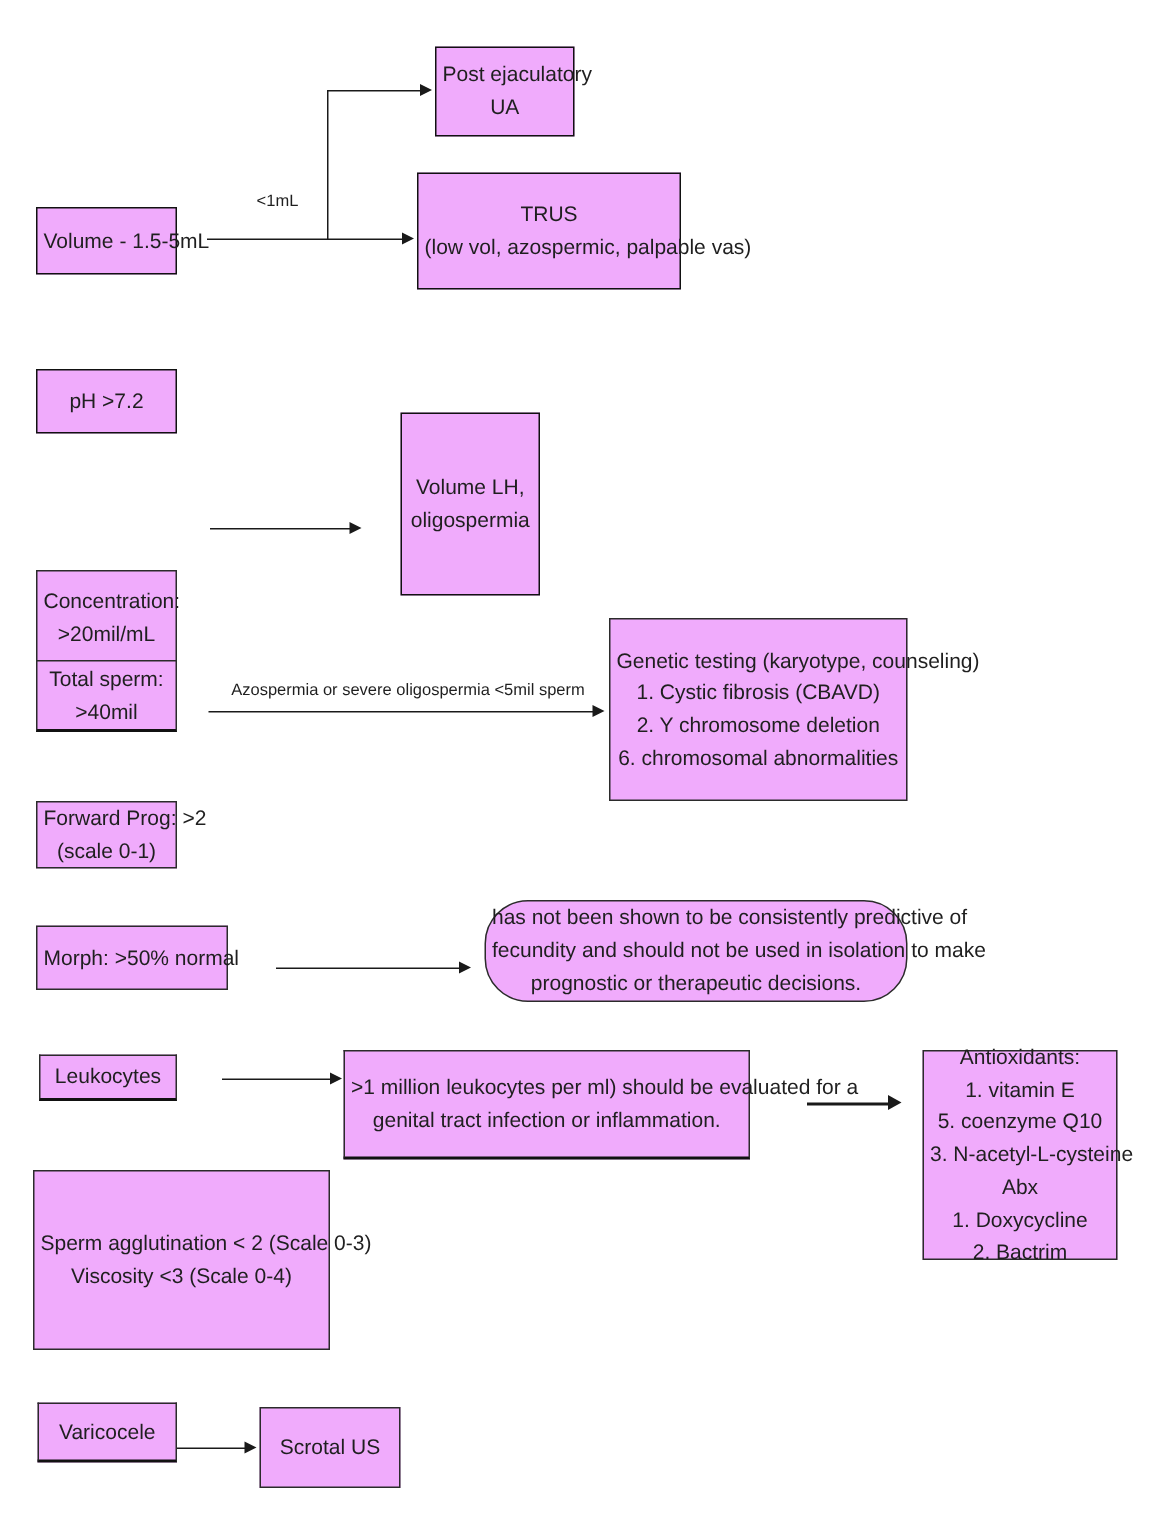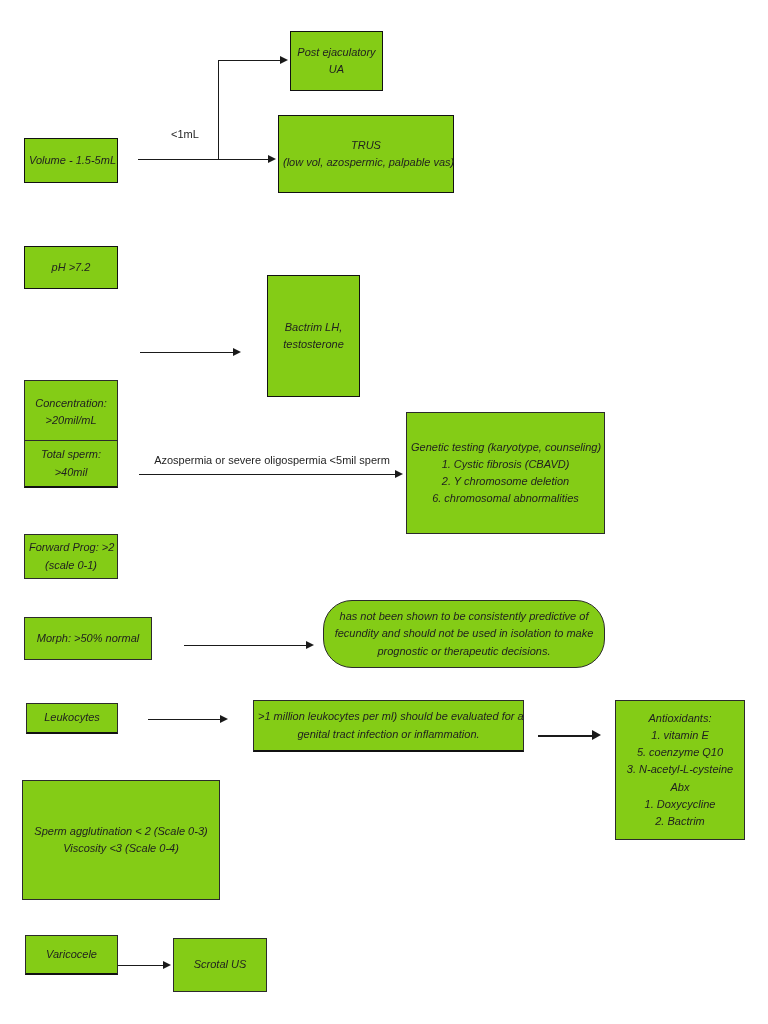--- a/index.html
+++ b/index.html
@@ -14,30 +14,29 @@
     height: 1024px;
     background: #ffffff;
     font-family: "Liberation Sans", sans-serif;
     color: #1a1a1a;
     overflow: hidden;
   }
   .box {
     position: absolute;
     box-sizing: border-box;
     border: 1px solid #2b2b2b;
-    background: #84cc16;
+    background: #f0abfc;
     display: flex;
     align-items: center;
     justify-content: center;
     text-align: center;
-    font-size: 11px;
+    font-size: 14px;
     line-height: 1.55;
     color: #1f1f1f;
     padding: 2px 4px;
-    font-style: italic;
   }
   
   .box.heavy-bottom { border-bottom: 2.5px solid #111111; }
   .box.heavy-all { border: 1.6px solid #111111; }
 
   .box .lines { width: 100%; }
   .box .ln { display: block; white-space: pre; }
 
   
   .hline {
@@ -114,22 +113,22 @@
       <span class="ln">Concentration:</span>
       <span class="ln">&gt;20mil/mL</span>
     </span>
   </div>
 
   <div class="hline" style="left:140px; top:352px; width:95px;"></div>
   <div class="arrowhead" style="left:233px; top:348px;"></div>
 
   <div class="box heavy-all" style="left:267px; top:275px; width:93px; height:122px;">
     <span class="lines">
-      <span class="ln">Bactrim LH,</span>
-      <span class="ln">testosterone</span>
+      <span class="ln">Volume LH,</span>
+      <span class="ln">oligospermia</span>
     </span>
   </div>
 
   <div class="box heavy-bottom" style="left:24px; top:440px; width:94px; height:48px;">
     <span class="lines">
       <span class="ln">Total sperm:</span>
       <span class="ln">&gt;40mil</span>
     </span>
   </div>
 
@@ -172,21 +171,21 @@
 
   <div class="box heavy-bottom" style="left:26px; top:703px; width:92px; height:31px;">
     <span class="lines">
       <span class="ln">Leukocytes</span>
     </span>
   </div>
 
   <div class="hline" style="left:148px; top:719px; width:75px;"></div>
   <div class="arrowhead" style="left:220px; top:715px;"></div>
 
-  <div class="box heavy-bottom" style="left:253px; top:700px; width:271px; height:52px;">
+  <div class="box heavy-bottom" style="left:229px; top:700px; width:271px; height:73px;">
     <span class="lines">
       <span class="ln">&gt;1 million leukocytes per ml) should be evaluated for a</span>
       <span class="ln">genital tract infection or inflammation.</span>
     </span>
   </div>
 
   <div class="hline" style="left:538px; top:735px; width:58px; border-top-width:2.2px;"></div>
   <div class="arrowhead" style="left:592px; top:730px; border-top-width:5.5px; border-bottom-width:5.5px; border-left-width:9px;"></div>
 
   <div class="box" style="left:615px; top:700px; width:130px; height:140px;">

